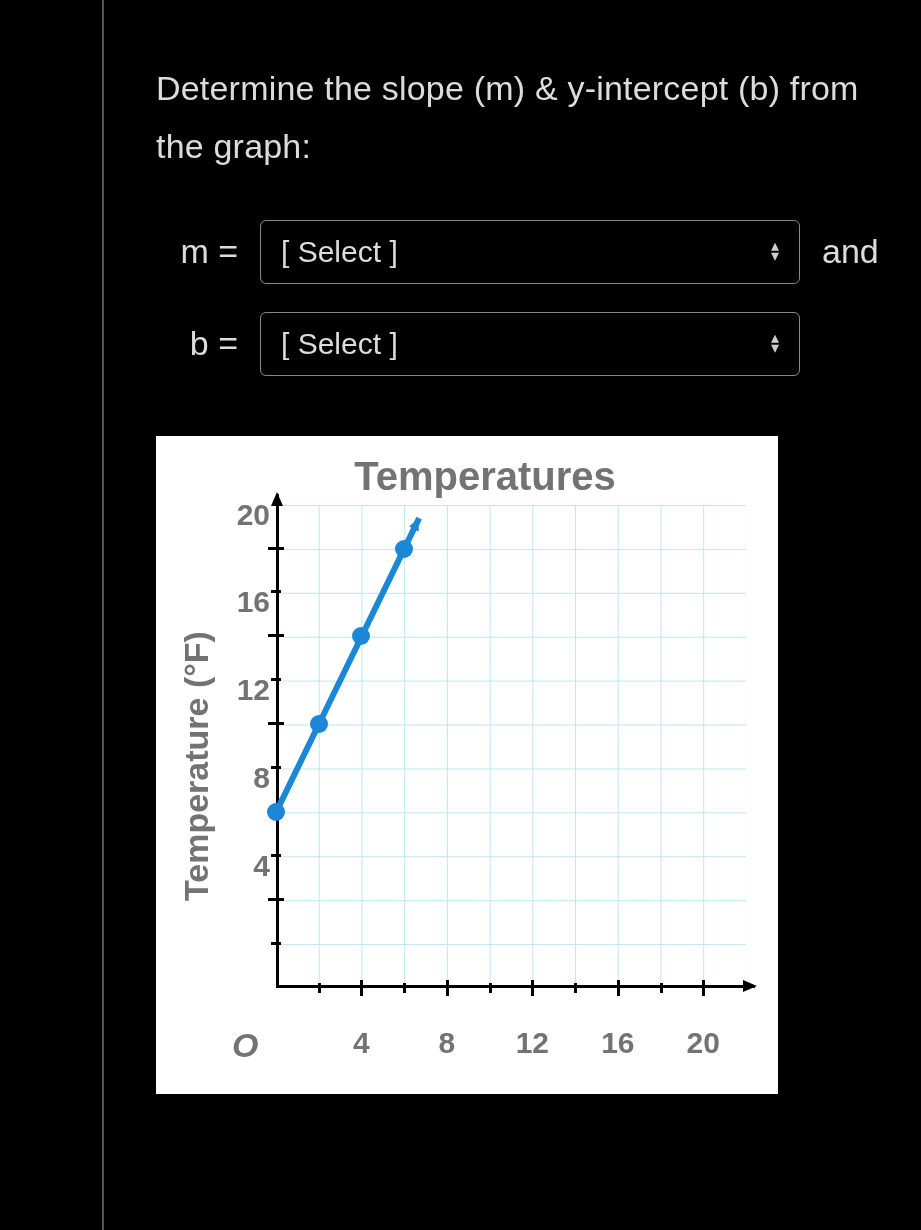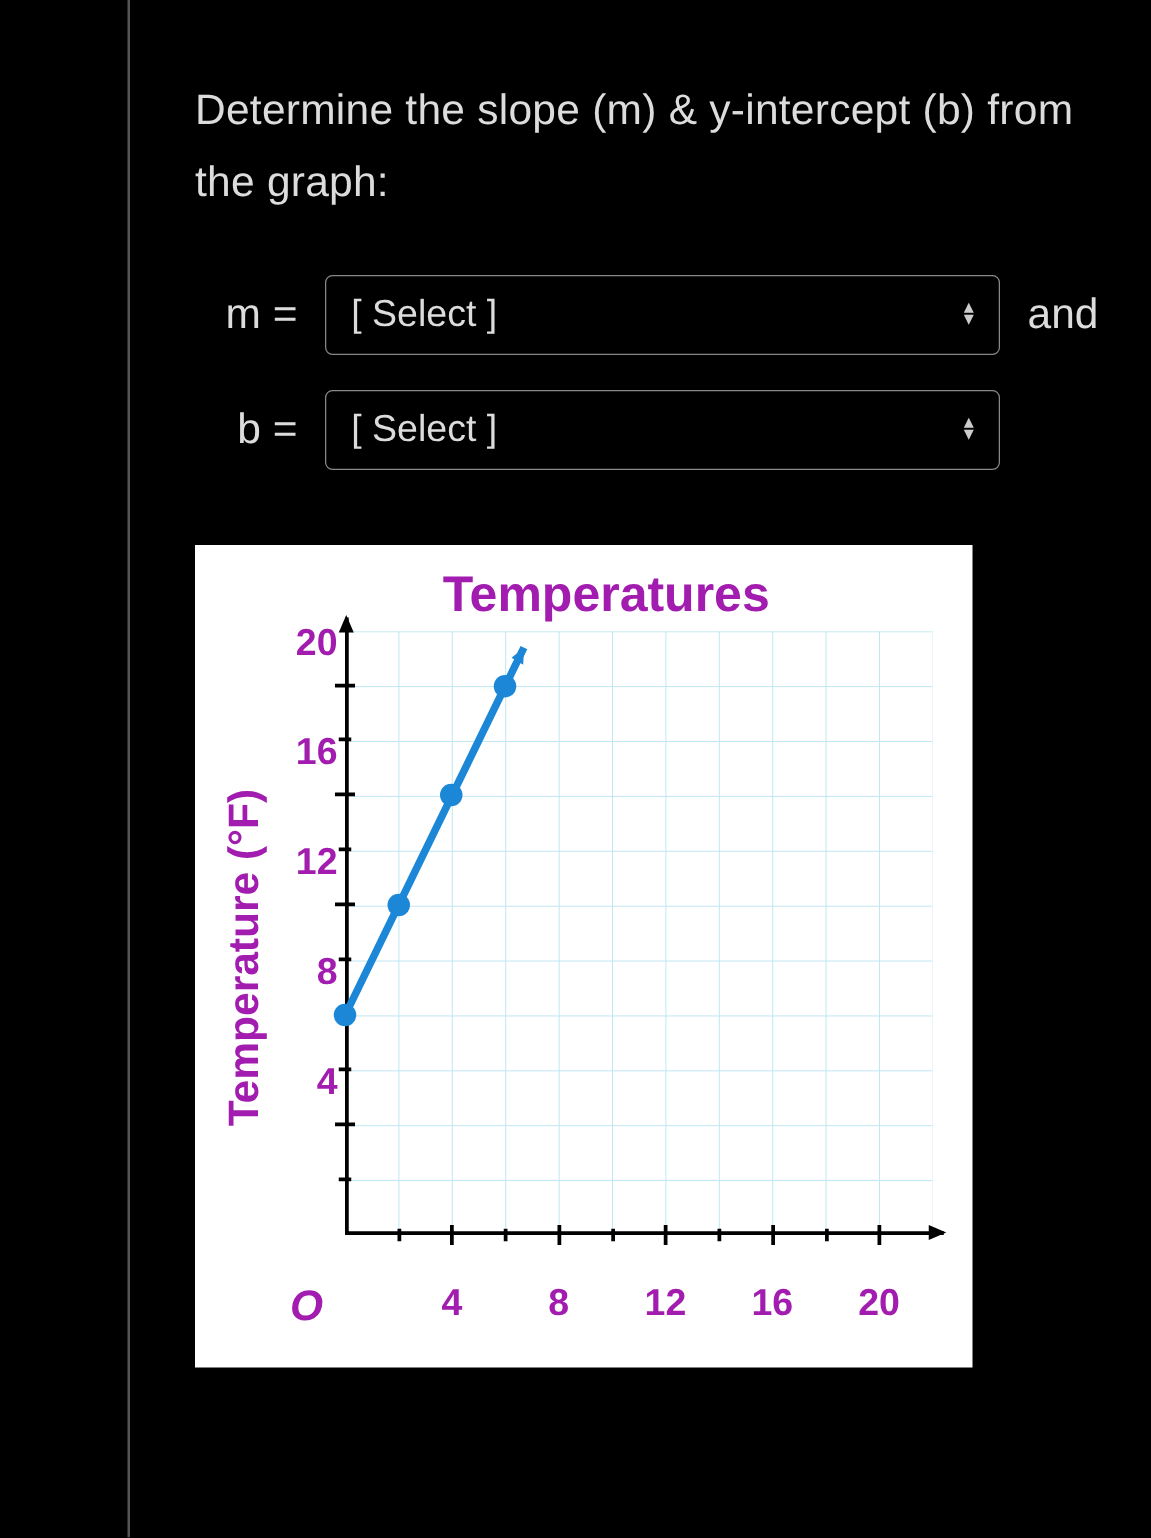--- a/index.html
+++ b/index.html
@@ -69,21 +69,21 @@
     font-size: 16px;
     color: #ccc;
   }
   .spinner span { height: 10px; }
   .chart-wrap {
     margin-top: 60px;
     width: 622px;
     height: 658px;
     background: #fff;
     padding: 18px 32px 20px 18px;
-    color: #a21caf;
+    color: #737373;
     display: flex;
     flex-direction: column;
   }
   .chart-title {
     font-family: Arial, sans-serif;
     font-weight: 700;
     font-size: 40px;
     text-align: center;
     width: 100%;
     padding-left: 50px;

